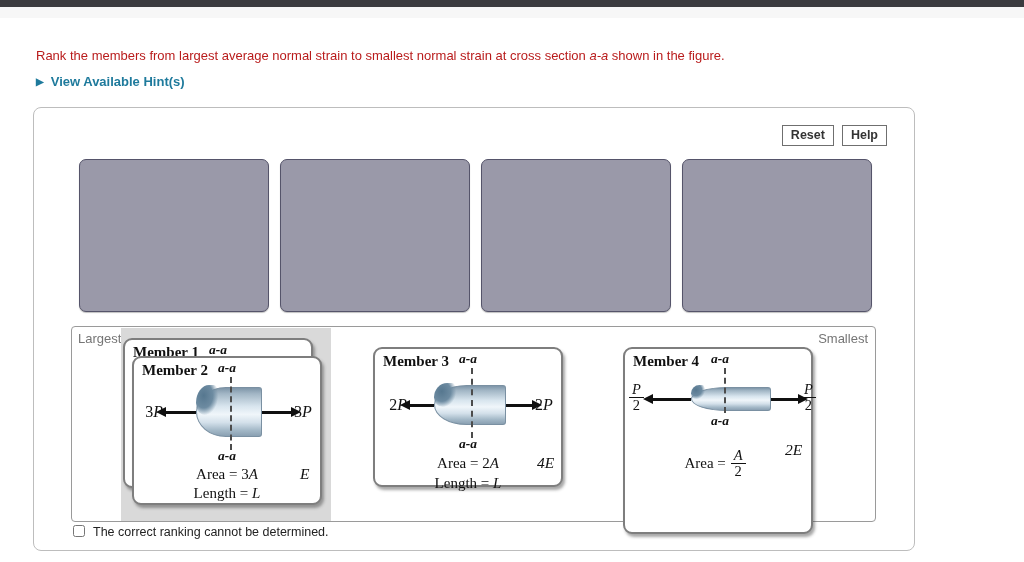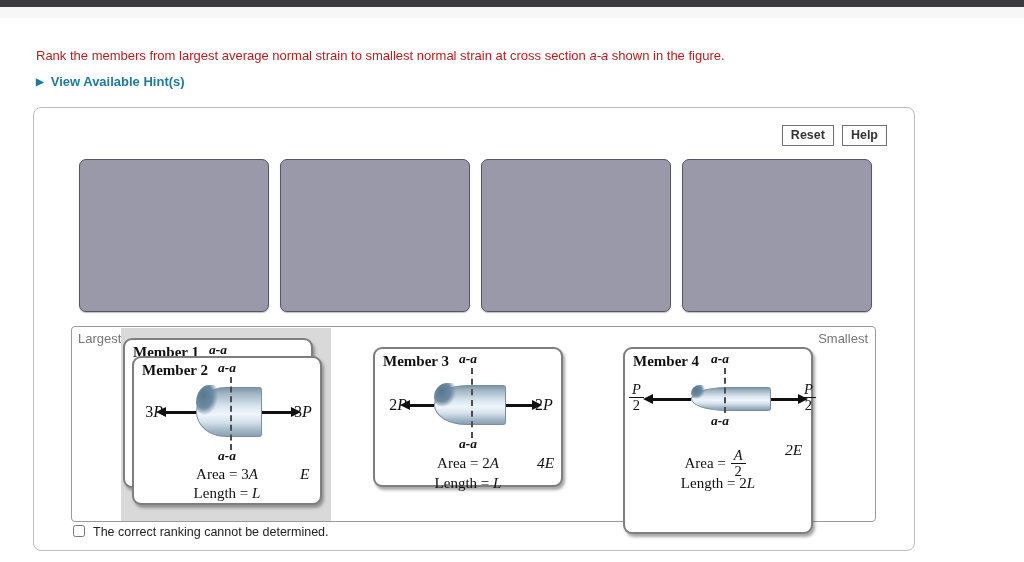--- a/index.html
+++ b/index.html
@@ -173,21 +173,20 @@
           </div>
         <div class="aa" style="left:86px; top:64px;">a-a</div>
         <div class="mrow flexc" style="top:84px; width:180px;margin-top:15px;">
             <span>Area =</span>
             <span class="ifrac">
               <span class="num">A</span>
               <span class="den">2</span>
             </span>
           </div>
         <div class="modulus" style="left:160px; top:92px;"><span>2</span><span>E</span></div>
-        <div class="mrow" style="top:126px;"><span>Length = 2</span><span class="sym">L</span></div>
       </div>
     </div>
 
     <div class="check-row">
       <input type="checkbox" style="">
       <label>The correct ranking cannot be determined.</label>
     </div>
   </div>
 </div>
 

